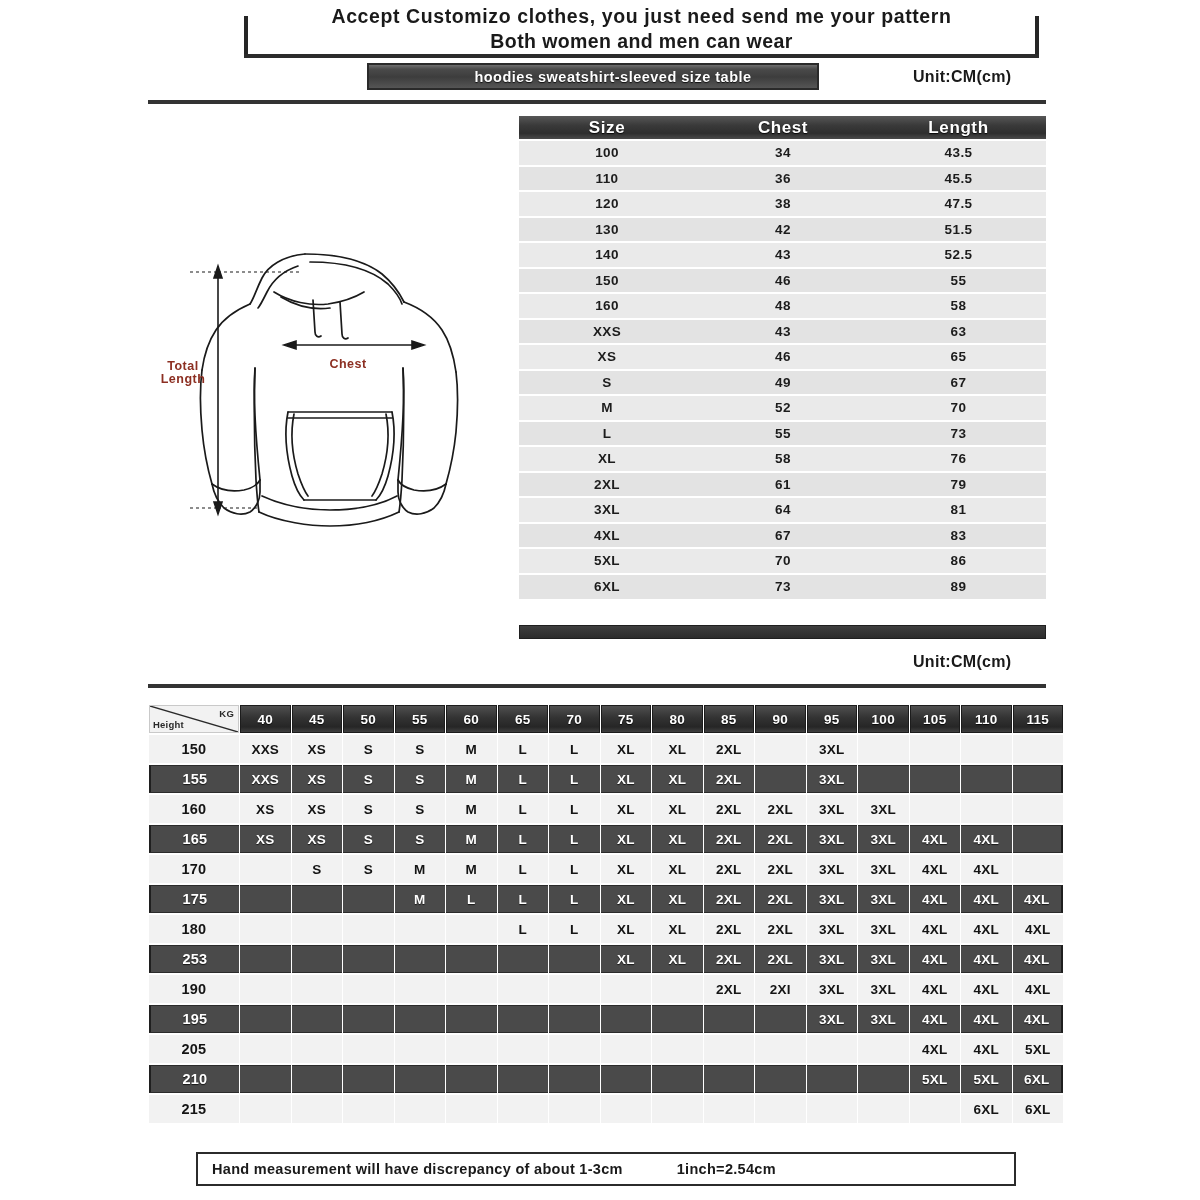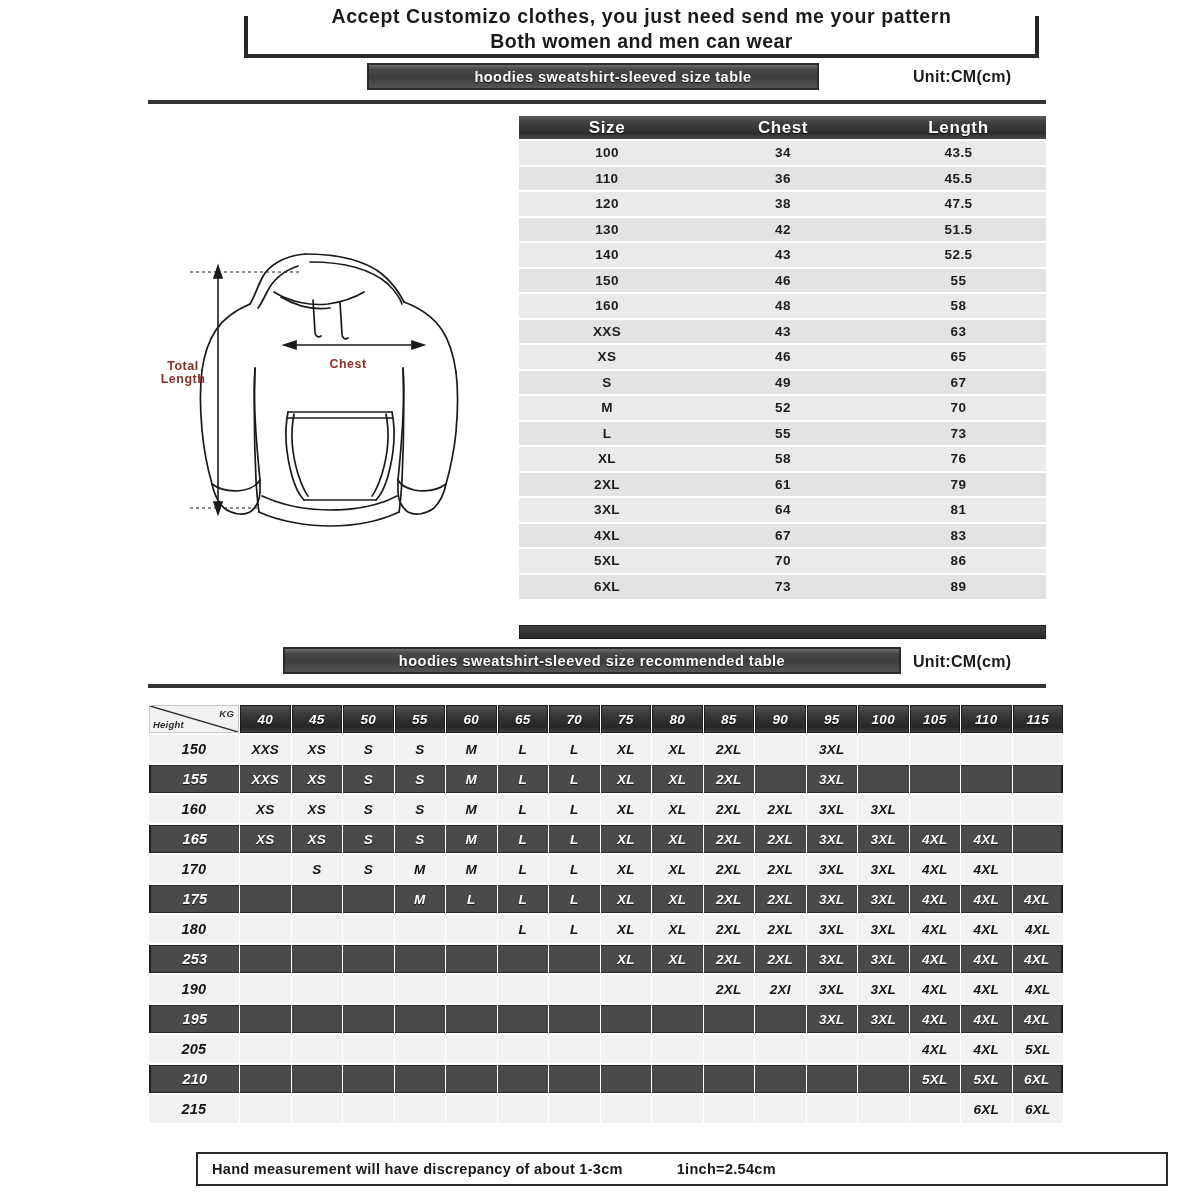--- a/index.html
+++ b/index.html
@@ -148,21 +148,20 @@
   }
 
   
   #rec-table {
     position: absolute;
     left: 148px; top: 703px;
     width: 898px;
     border-collapse: separate;
     border-spacing: 1px 2px;
     table-layout: fixed;
-    font-style: italic;
   }
   #rec-table th.hdr {
     background: linear-gradient(to bottom, #4f4f4f 0%, #333333 45%, #262626 80%, #3f3f3f 100%);
     color: #ffffff;
     font-size: 13.5px;
     font-weight: bold;
     height: 28px;
     text-align: center;
     letter-spacing: 0.3px;
     text-shadow: 0 1px 1px rgba(0,0,0,.85);
@@ -207,21 +206,21 @@
   #rec-table tr.dark td:first-child { border-left: 2px solid #1f1f1f; }
   #rec-table tr.dark td:last-child  { border-right: 2px solid #1f1f1f; }
   #rec-table tr.dark td { border-top: 1px solid #2b2b2b; border-bottom: 1px solid #2b2b2b; }
   #rec-table col.c-corner { width: 90px; }
   #rec-table col.c-col    { width: 50.5px; }
 
   
   #footer-note {
     position: absolute;
     left: 196px; top: 1152px;
-    width: 972px; height: 34px;
+    width: 820px; height: 34px;
     border: 2px solid #2b2b2b;
     border-top: 2px solid #2b2b2b;
     display: flex;
     align-items: center;
     background: #ffffff;
   }
   #footer-note .ftxt {
     font-size: 14.5px;
     font-weight: bold;
     color: #1a1a1a;
@@ -419,21 +418,20 @@
         </tr>
         <tr>
           <td>6XL</td>
           <td>73</td>
           <td>89</td>
         </tr>
       </tbody>
   </table>
   <div id="size-table-footer"></div>
 
-  <div class="titlebar" id="title-table-2">hoodies sweatshirt-sleeved size recommended table</div>
   <div class="unit-label" id="unit-2">Unit:CM(cm)</div>
   <div class="hrule" id="hr-2"></div>
 
   <table id="rec-table">
     <colgroup id="rec-colgroup">
         <col class="c-corner">
         <col class="c-col">
         <col class="c-col">
         <col class="c-col">
         <col class="c-col">

